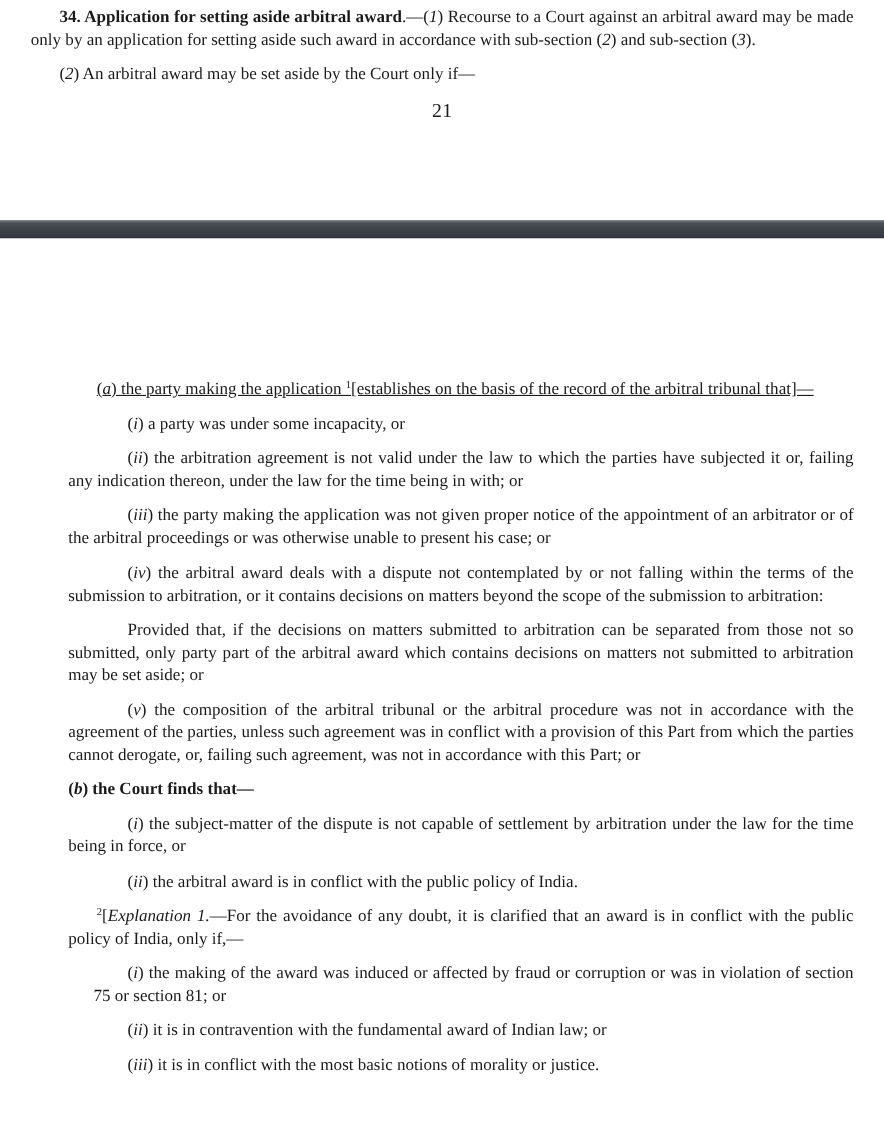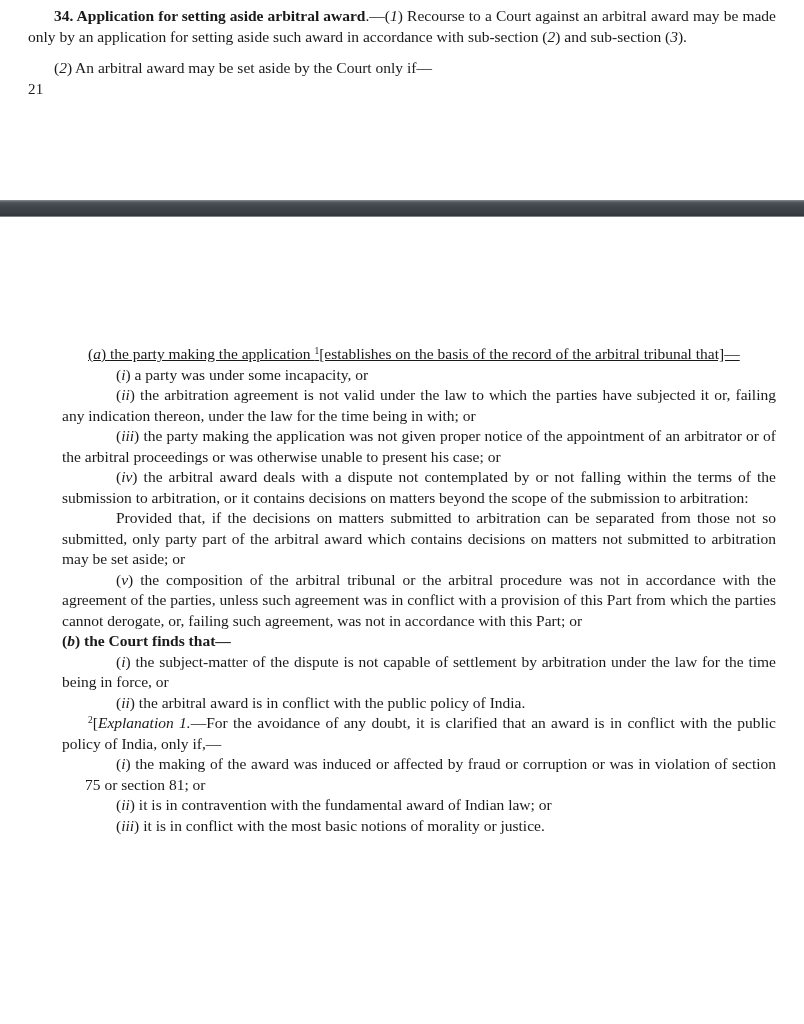--- a/index.html
+++ b/index.html
@@ -32,24 +32,24 @@
     text-indent: 26px;
   }
   .sec-head {
     font-weight: bold;
   }
   .it { font-style: italic; }
 
   .para-gap { margin-top: 11px; }
 
   .folio {
-    text-align: left;
-    font-size: 15px;
+    text-align: center;
+    font-size: 18px;
     line-height: 20px;
-    margin-top: 0;
+    margin-top: 11px;
     letter-spacing: 0.3px;
   }
 
   
   .page-separator {
     position: absolute;
     left: 0;
     top: 200px;
     width: 804px;
     height: 17px;
@@ -73,21 +73,21 @@
   }
   .lower-inner {
     padding: 127px 28px 0 62px;
   }
   .lower-inner .para {
     padding-right: 0;
   }
   .blk {
     margin: 0 0 0 0;
   }
-  .blk + .blk { }
+  .blk + .blk { margin-top: 11px; }
 
   
   .ind-a     { text-indent: 26px; text-decoration: underline; }       
   .ind-rom   { text-indent: 54px; }       
   .ind-flush { text-indent: 0; font-weight: bold; }          
   .ind-prov  { text-indent: 54px; }       
   .ind-expl  { text-indent: 26px; }       
   .expl-sub  {
     margin-left: 23px;
     text-indent: 31px;

